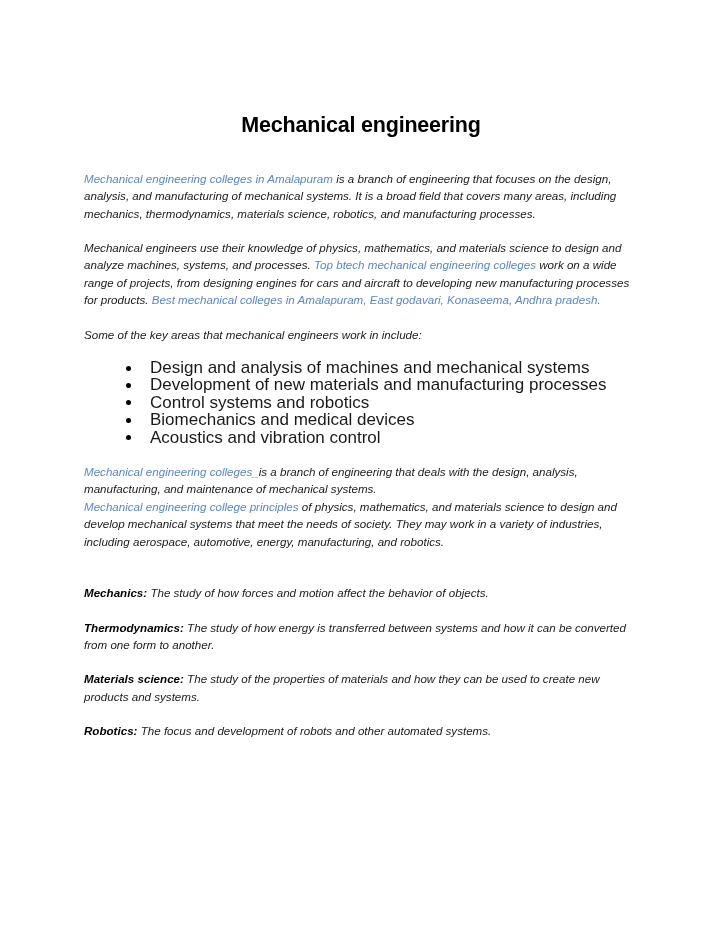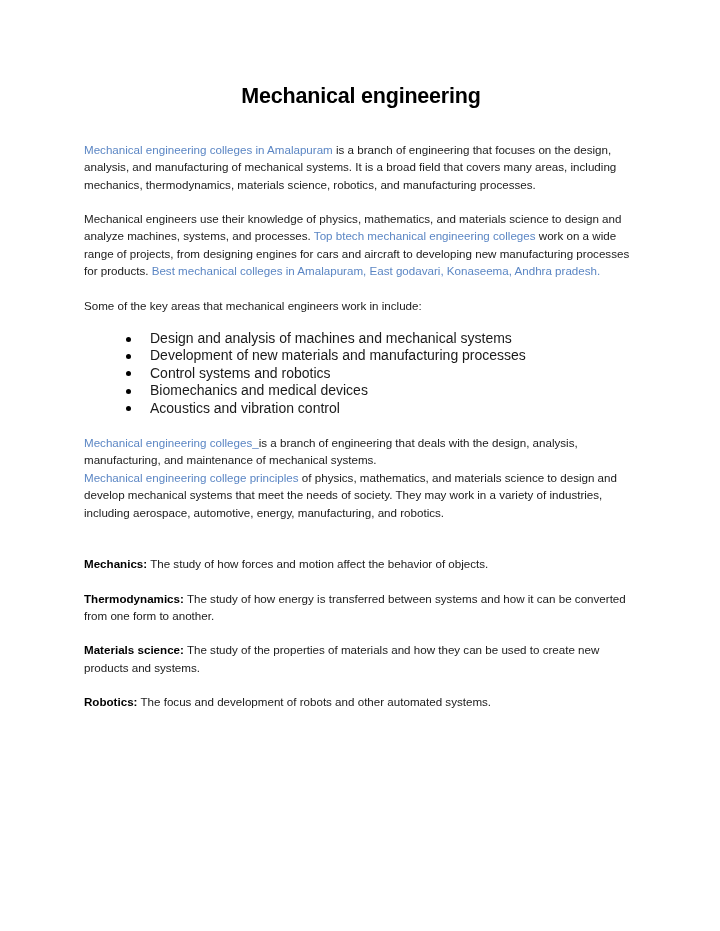--- a/index.html
+++ b/index.html
@@ -28,31 +28,32 @@
     left: 84px;
     top: 0;
     width: 554px;
   }
   .doc-title {
     font-size: 21.5px;
     font-weight: bold;
     text-align: center;
     letter-spacing: -0.2px;
     margin: 0;
-    padding-top: 84px;
+    padding-top: 113px;
     line-height: 1.2;
     color: #000000;
   }
   p.para {
     font-size: 11.6px;
     line-height: 17.4px;
     margin: 0;
     padding: 0;
     color: #1a1a1a;
     text-align: left;
+    font-style: italic;
   }
   .gap-title {
     height: 31px;
   }
   .gap-para {
     height: 17px;
   }
   .gap-small {
     height: 16px;
   }
@@ -63,21 +64,21 @@
   b.bold-lead {
     font-weight: bold;
     color: #000000;
   }
   ul.bullets {
     margin: 0;
     padding: 0 0 0 42px;
     list-style: none;
   }
   ul.bullets li {
-    font-size: 14px;
+    font-size: 17px;
     line-height: 17.4px;
     color: #1a1a1a;
     position: relative;
     padding-left: 24px;
     margin: 0;
   }
   ul.bullets li::before {
     content: "";
     position: absolute;
     left: 0px;

